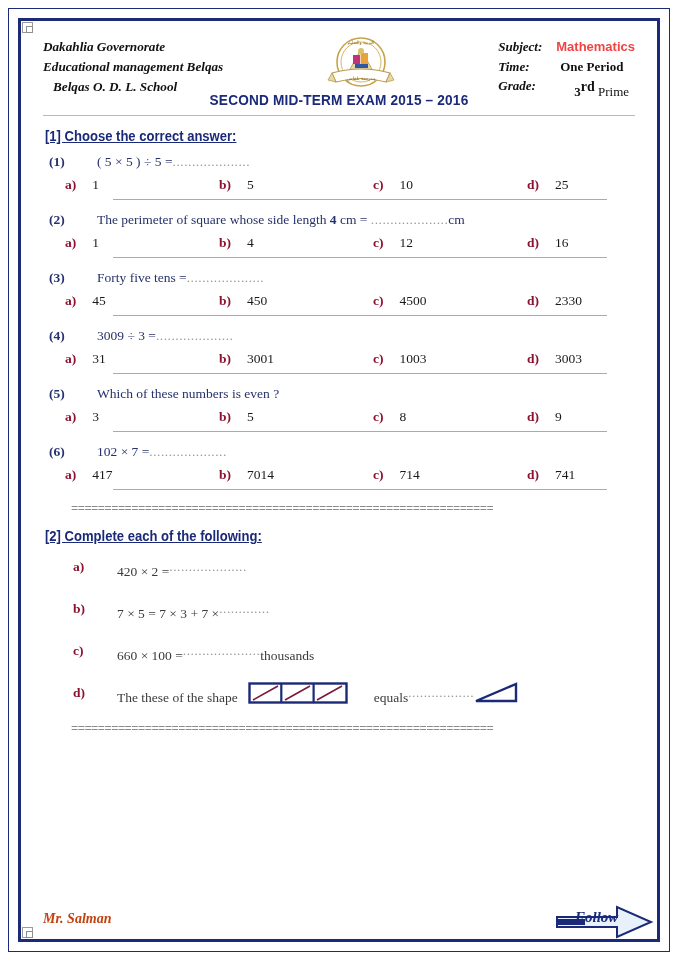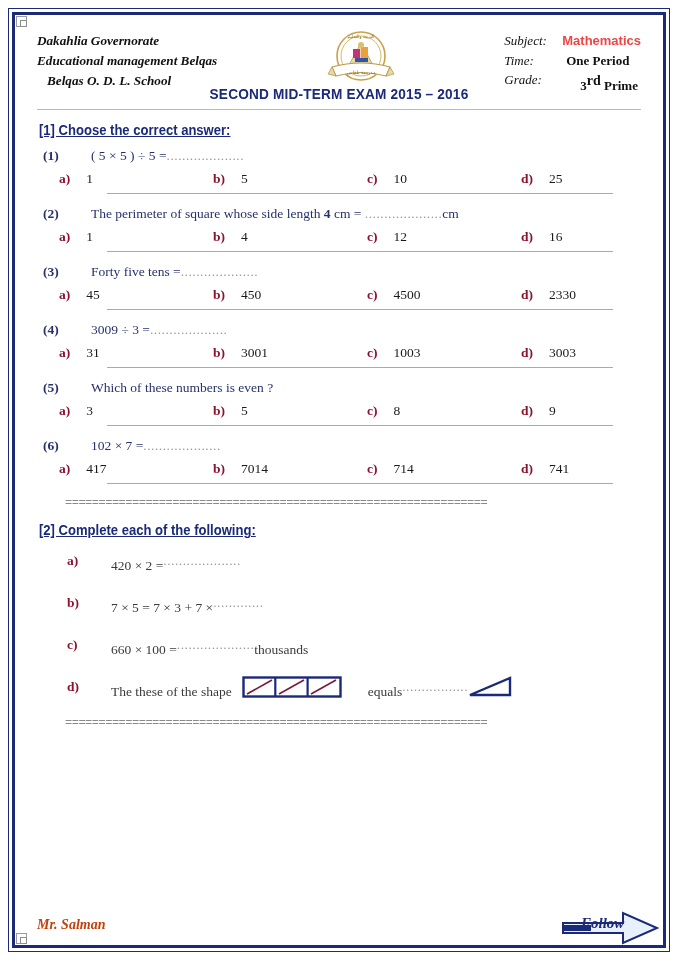--- a/index.html
+++ b/index.html
@@ -12,21 +12,21 @@
     overflow: hidden;
     position: relative;
   }
 
   
   .page-frame {
     position: absolute;
     left: 8px; top: 8px;
     width: 662px; height: 944px;
     border: 1px solid #1b2a78;
-    padding: 3px;
+    padding: 9px;
   }
   .page-frame-inner {
     width: 100%; height: 100%;
     border: 3px solid #1b2a78;
     position: relative;
     background: #ffffff;
   }
   .corner-handle {
     position: absolute;
     left: 1px; top: 1px;
@@ -79,35 +79,35 @@
   .meta-block {
     font-size: 13px;
     line-height: 1.5;
     color: #111111;
     padding-top: 2px;
     white-space: nowrap;
   }
   .meta-row { display: flex; }
   .meta-label {
     font-style: italic;
-    font-weight: normal;
+    font-weight: bold;
     width: 54px;
     display: inline-block;
   }
   .meta-val { font-weight: bold; padding-left: 4px; }
   .meta-val.subject {
     color: #ef4444;
     font-family: "Liberation Sans", sans-serif;
     font-size: 13px;
     font-weight: bold;
   }
   .meta-val.time { padding-left: 8px; }
   .meta-val.grade { padding-left: 22px; font-weight: bold; }
   .meta-val.grade .sup { font-size: 14px; vertical-align: super; }
-  .meta-val.grade .prime { font-weight: bold; }
+  .meta-val.grade .prime { font-weight: normal; }
 
   
   .exam-title {
     text-align: center;
     color: #1b2a78;
     font-family: "Liberation Sans", sans-serif;
     font-weight: bold;
     font-size: 15.5px;
     letter-spacing: 0.2px;
     transform: scaleX(0.88);

